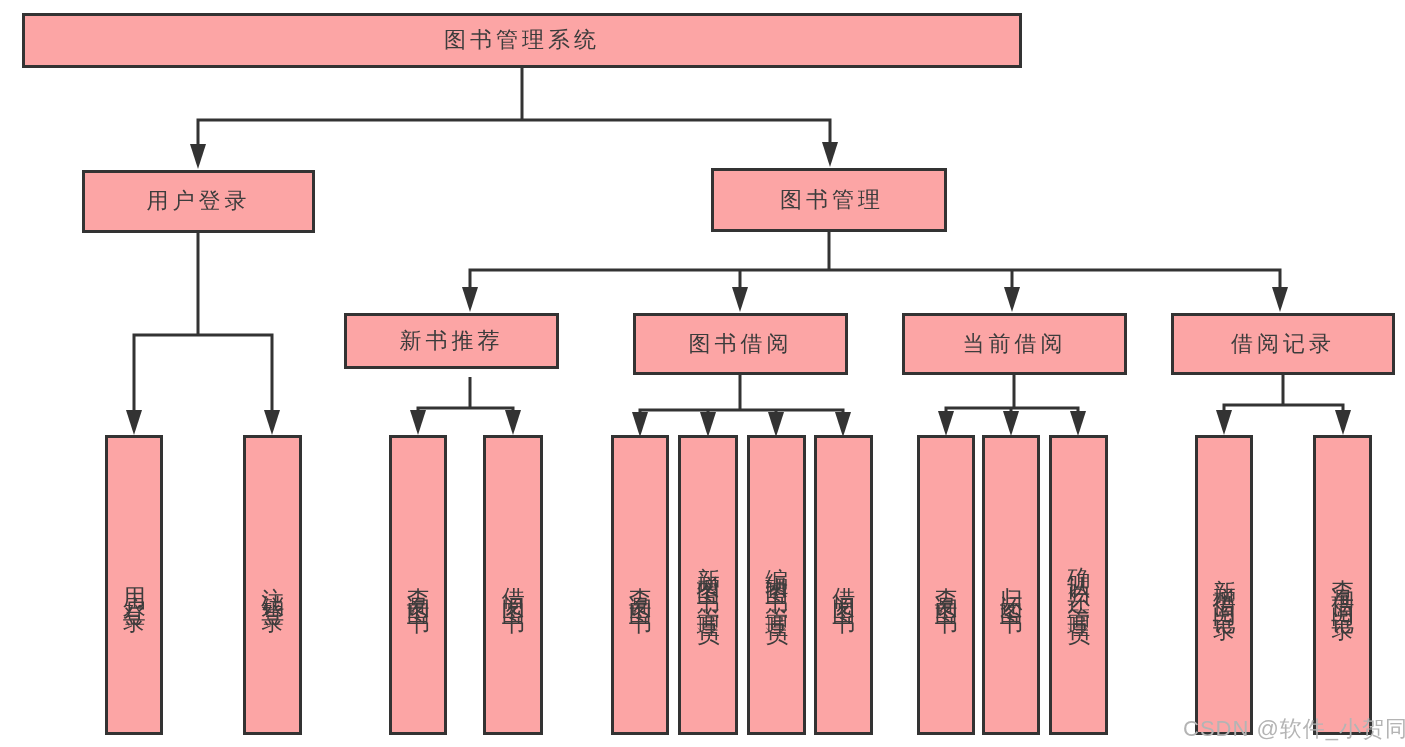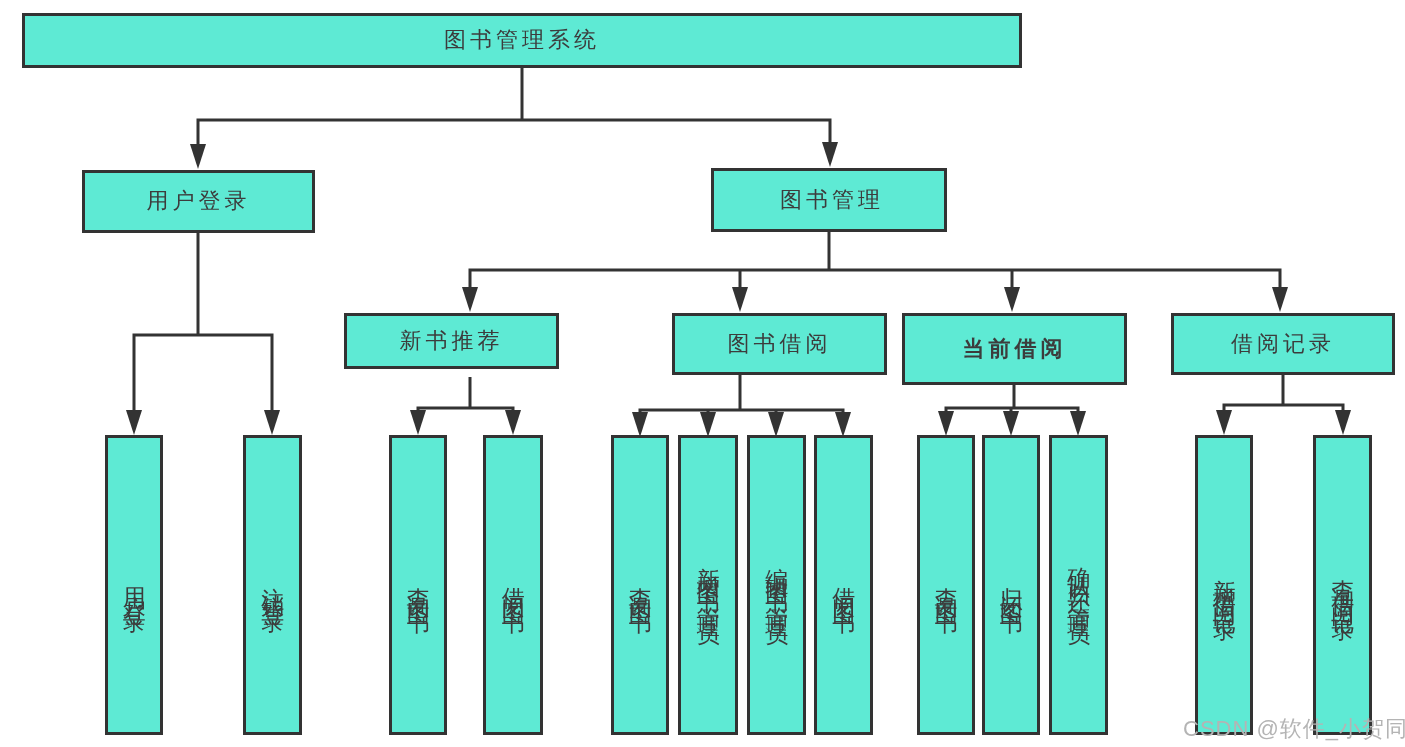--- a/index.html
+++ b/index.html
@@ -13,21 +13,21 @@
   }
   #connectors {
     position: absolute;
     left: 0; top: 0;
     width: 1405px; height: 747px;
   }
   .box {
     position: absolute;
     box-sizing: border-box;
     border: 3px solid #333333;
-    background: #5eead4;
+    background: #fca5a5;
     display: flex;
     align-items: center;
     justify-content: center;
     color: #3c3c3c;
     font-size: 22px;
     letter-spacing: 4px;
     text-align: center;
     line-height: 1.2;
   }
   .box span { white-space: nowrap; }
@@ -36,22 +36,22 @@
     font-size: 23px;
     letter-spacing: 8px;
     line-height: 1.1;
     white-space: normal;
   }
   
   #n-root  { left: 22px;  top: 13px;  width: 1000px; height: 55px; }
   #n-login { left: 82px;  top: 170px; width: 233px;  height: 63px; }
   #n-mgmt  { left: 711px; top: 168px; width: 236px;  height: 64px; padding-left: 6px; }
   #n-newbook { left: 344px;  top: 313px; width: 215px; height: 56px; }
-  #n-borrow  { left: 633px;  top: 313px; width: 215px; height: 62px; margin-left: 39px; }
-  #n-current { left: 902px;  top: 313px; width: 225px; height: 72px; font-weight: bold; }
+  #n-borrow  { left: 633px;  top: 313px; width: 215px; height: 62px; }
+  #n-current { left: 902px;  top: 313px; width: 225px; height: 62px; }
   #n-records { left: 1171px; top: 313px; width: 224px; height: 62px; }
   .leaf { top: 435px; height: 300px; width: 58px; }
   #l-user-login   { left: 105px; }
   #l-logout       { left: 243px; width: 59px; }
   #l-nb-query     { left: 389px; }
   #l-nb-borrow    { left: 483px; width: 60px; }
   #l-bb-query     { left: 611px; }
   #l-bb-add       { left: 678px; width: 60px; }
   #l-bb-edit      { left: 747px; width: 59px; }
   #l-bb-borrow    { left: 814px; width: 59px; }

